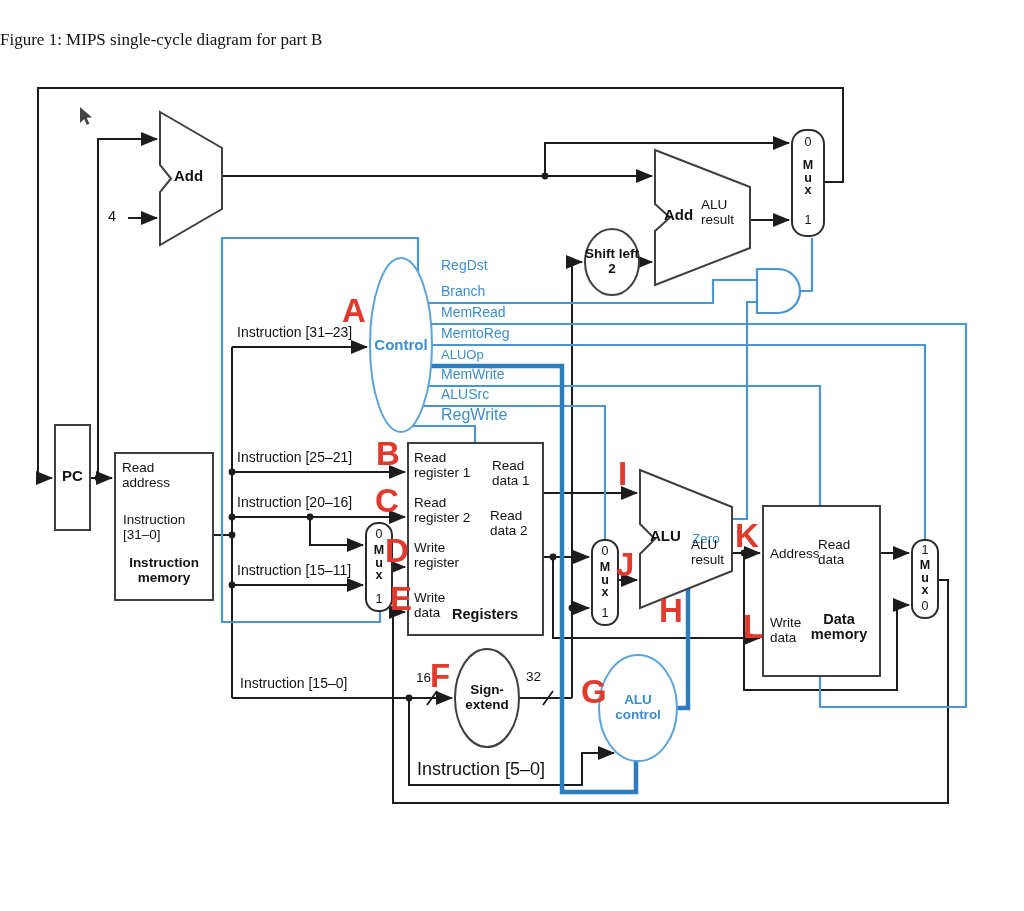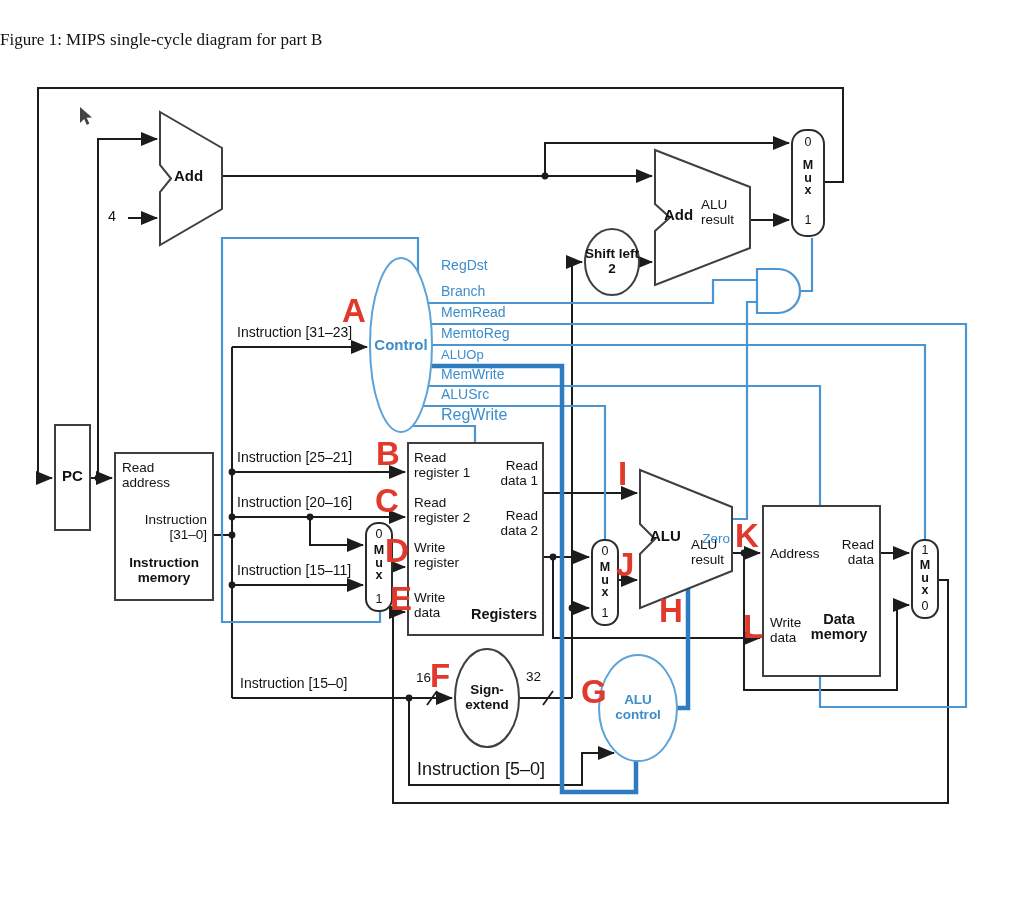--- a/index.html
+++ b/index.html
@@ -6,21 +6,21 @@
   #stage{position:relative;width:1024px;height:911px;background:#fff;overflow:hidden;
          font-family:"Liberation Sans",sans-serif;}
   #caption{position:absolute;left:0;top:30px;width:852px;text-align:left;
            font:17px/20px "Liberation Serif",serif;color:#111;}
   svg{position:absolute;left:0;top:0;}
   .lbl{position:absolute;font:13.5px/15px "Liberation Sans",sans-serif;color:#121212;}
   .nw{white-space:nowrap;}
   .b{font-weight:bold;}
   .blue{color:#3c8dcb;}
   .ctr{text-align:center;}
-  .rt{text-align:right;}
+  .rt{text-align:left;}
   .big{font-size:15px;line-height:16px;}
   .red-letter{position:absolute;font:bold 33px/32px "Liberation Sans",sans-serif;color:#e13a2d;}
   .vword{width:13px;margin:0 auto;word-break:break-all;line-height:12.5px;
          font-weight:bold;font-size:12.5px;text-align:center;}
   .muxnum{font-size:12.5px;line-height:13px;}
 </style>
 </head>
 <body>
 
 <div id="stage">

